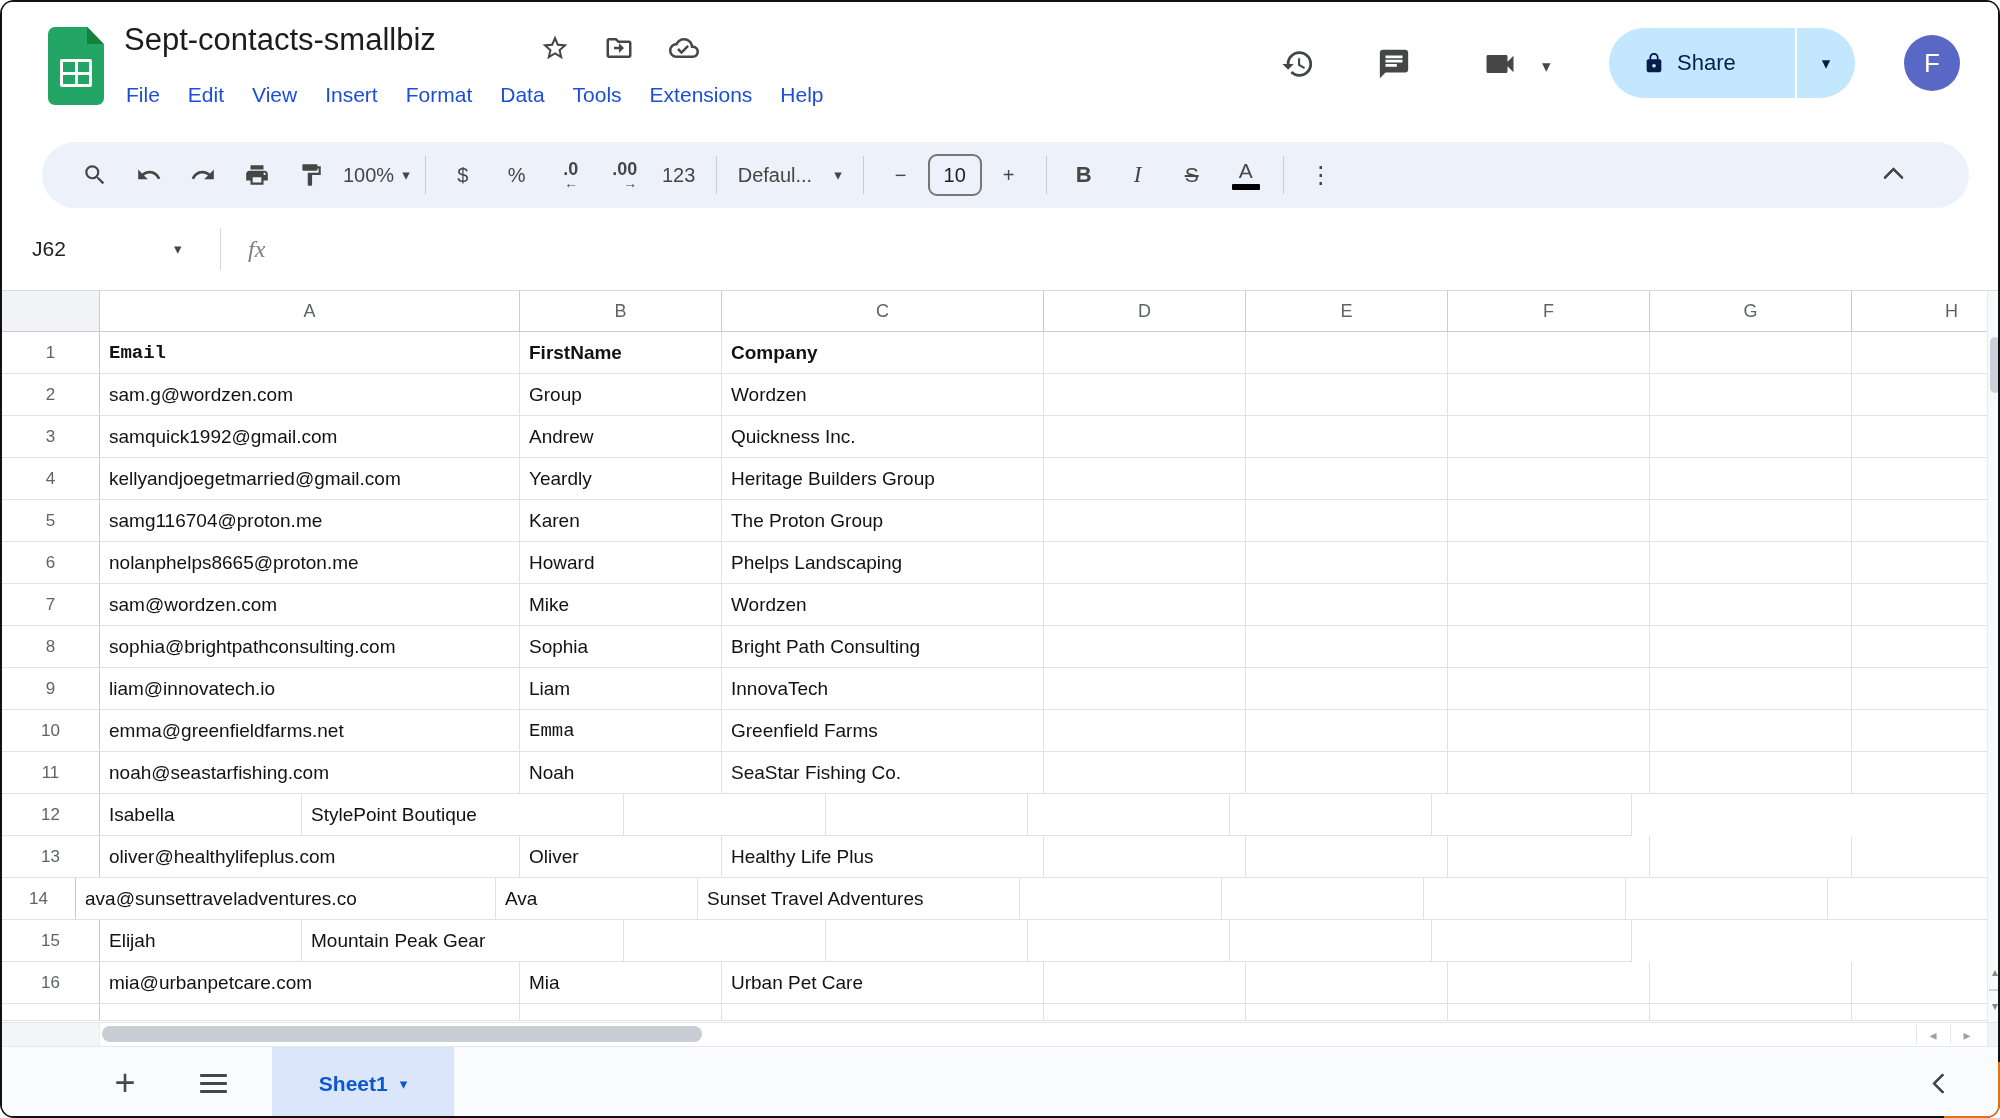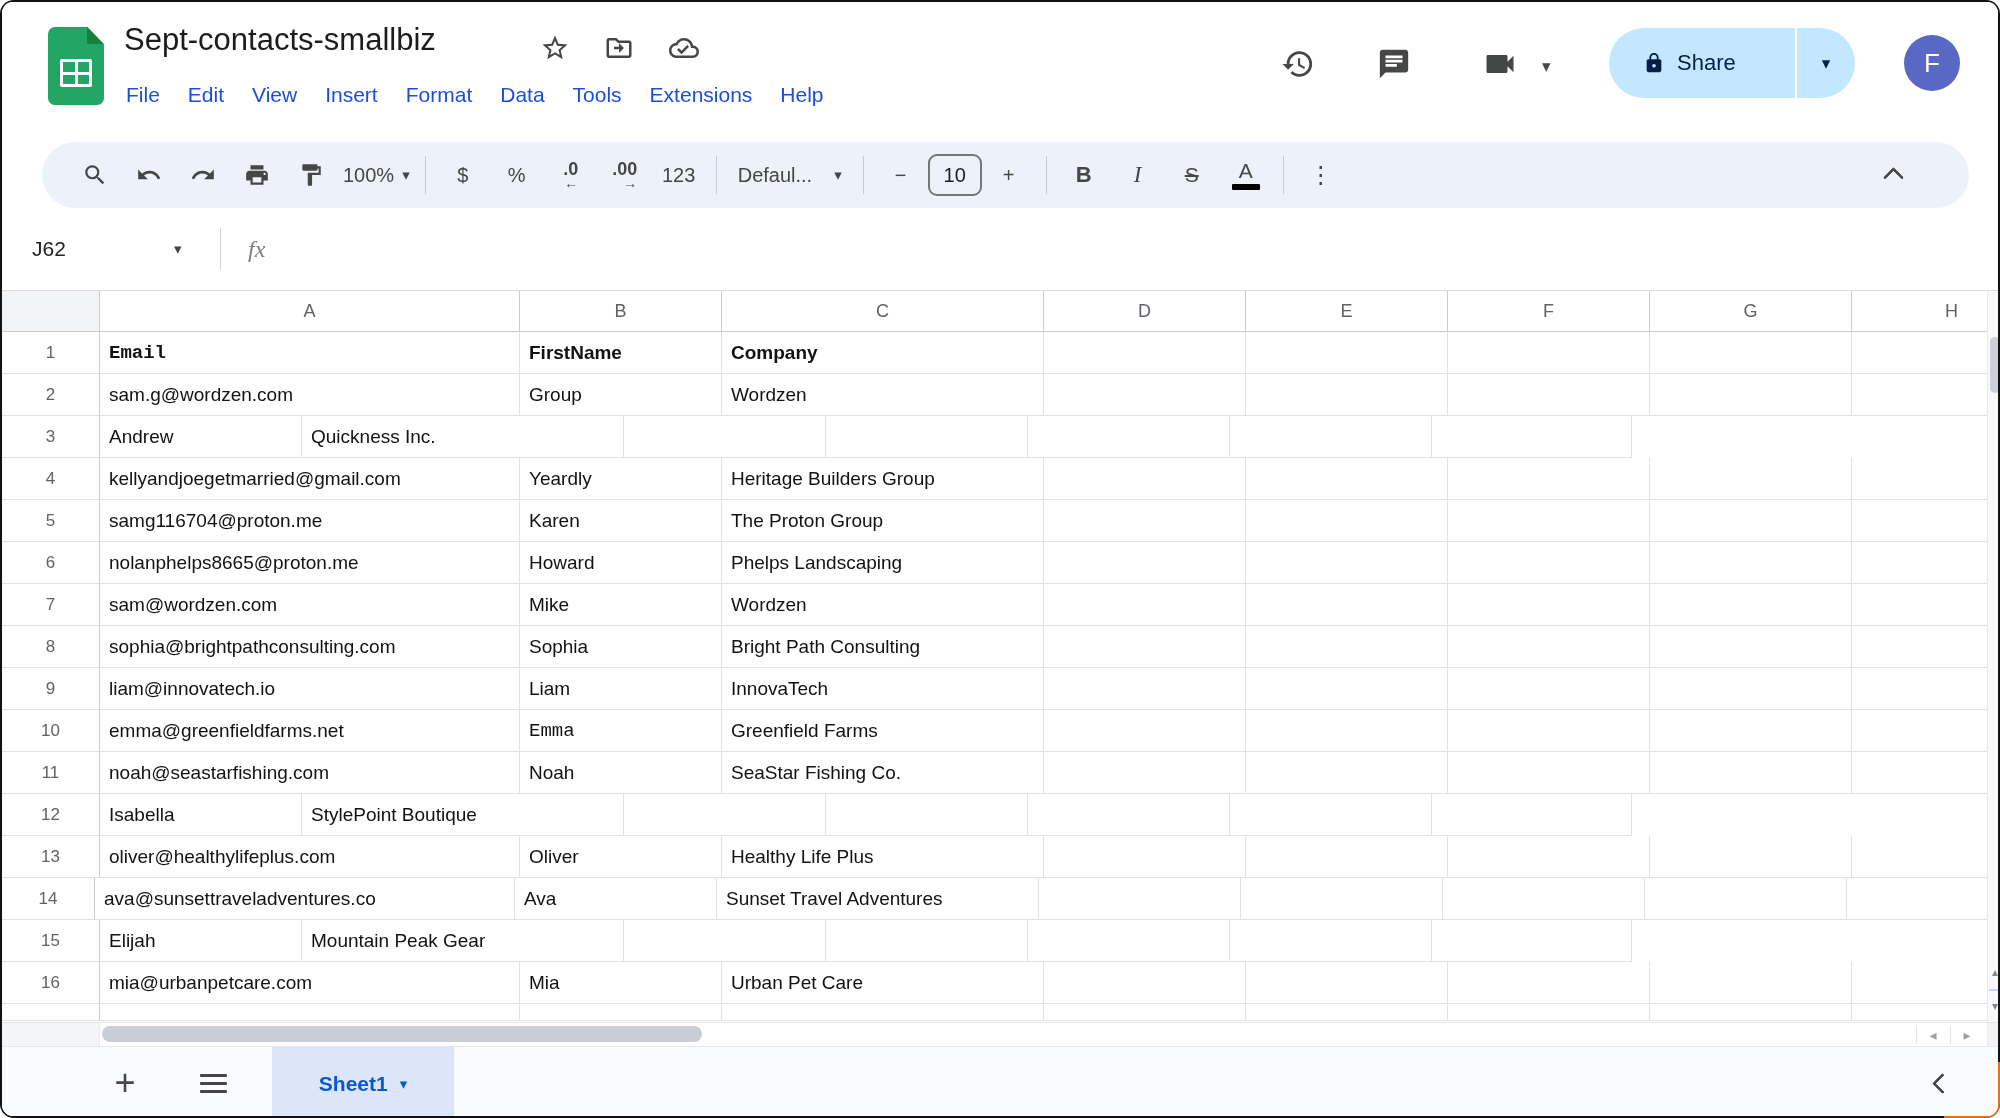--- a/index.html
+++ b/index.html
@@ -303,20 +303,21 @@
             <div class="cell" style="width: 202px;">Group</div>
             <div class="cell" style="width: 322px;">Wordzen</div>
             <div class="cell" style="width: 202px;"></div>
             <div class="cell" style="width: 202px;"></div>
             <div class="cell" style="width: 202px;"></div>
             <div class="cell" style="width: 202px;"></div>
             <div class="cell" style="width: 200px;"></div>
           </div>
           <div class="grid-row">
             <div class="cell rownum" style="width: 98px;">3</div>
+            <div class="cell" style="width: 420px;">samquick1992@gmail.com</div>
             <div class="cell" style="width: 202px;">Andrew</div>
             <div class="cell" style="width: 322px;">Quickness Inc.</div>
             <div class="cell" style="width: 202px;"></div>
             <div class="cell" style="width: 202px;"></div>
             <div class="cell" style="width: 202px;"></div>
             <div class="cell" style="width: 202px;"></div>
             <div class="cell" style="width: 200px;"></div>
           </div>
           <div class="grid-row">
             <div class="cell rownum" style="width: 98px;">4</div>
@@ -421,21 +422,21 @@
             <div class="cell" style="width: 420px;">oliver@healthylifeplus.com</div>
             <div class="cell" style="width: 202px;">Oliver</div>
             <div class="cell" style="width: 322px;">Healthy Life Plus</div>
             <div class="cell" style="width: 202px;"></div>
             <div class="cell" style="width: 202px;"></div>
             <div class="cell" style="width: 202px;"></div>
             <div class="cell" style="width: 202px;"></div>
             <div class="cell" style="width: 200px;"></div>
           </div>
           <div class="grid-row">
-            <div class="cell rownum" style="width: 93px;">14</div>
+            <div class="cell rownum" style="width: 74px;">14</div>
             <div class="cell" style="width: 420px;">ava@sunsettraveladventures.co</div>
             <div class="cell" style="width: 202px;">Ava</div>
             <div class="cell" style="width: 322px;">Sunset Travel Adventures</div>
             <div class="cell" style="width: 202px;"></div>
             <div class="cell" style="width: 202px;"></div>
             <div class="cell" style="width: 202px;"></div>
             <div class="cell" style="width: 202px;"></div>
             <div class="cell" style="width: 200px;"></div>
           </div>
           <div class="grid-row">

